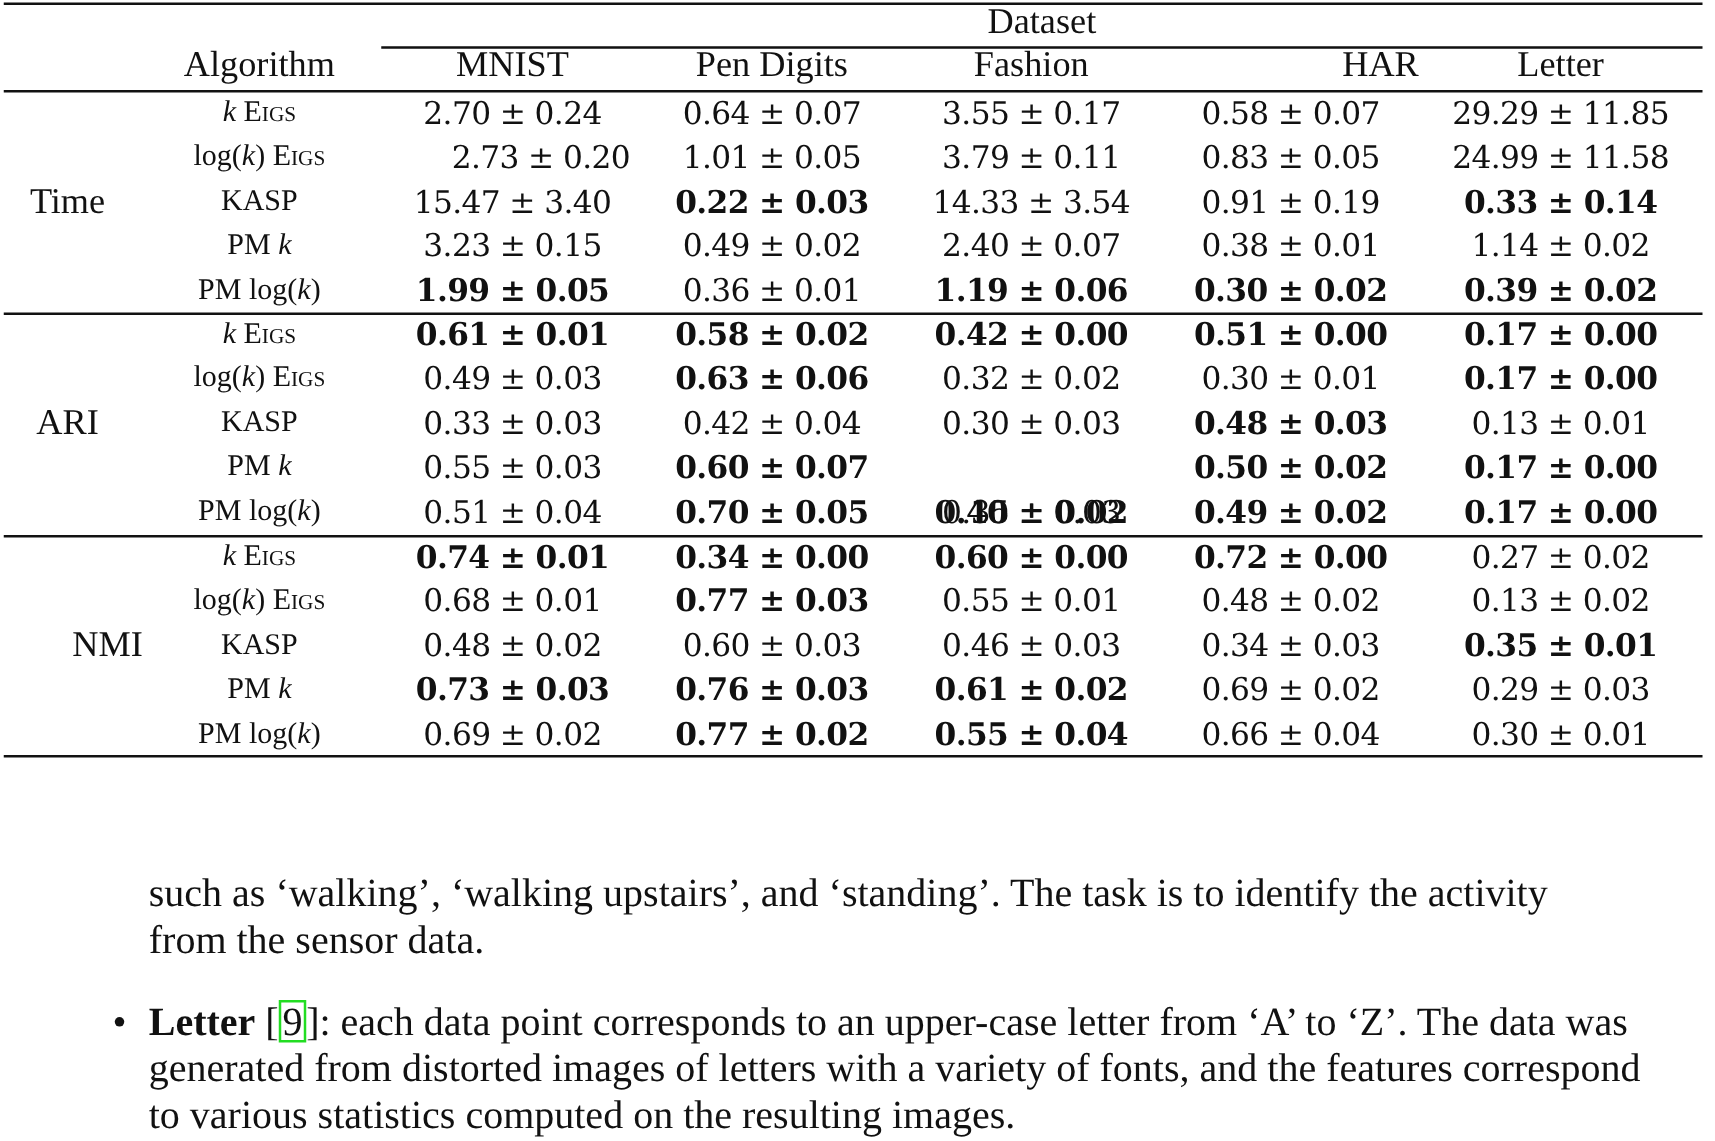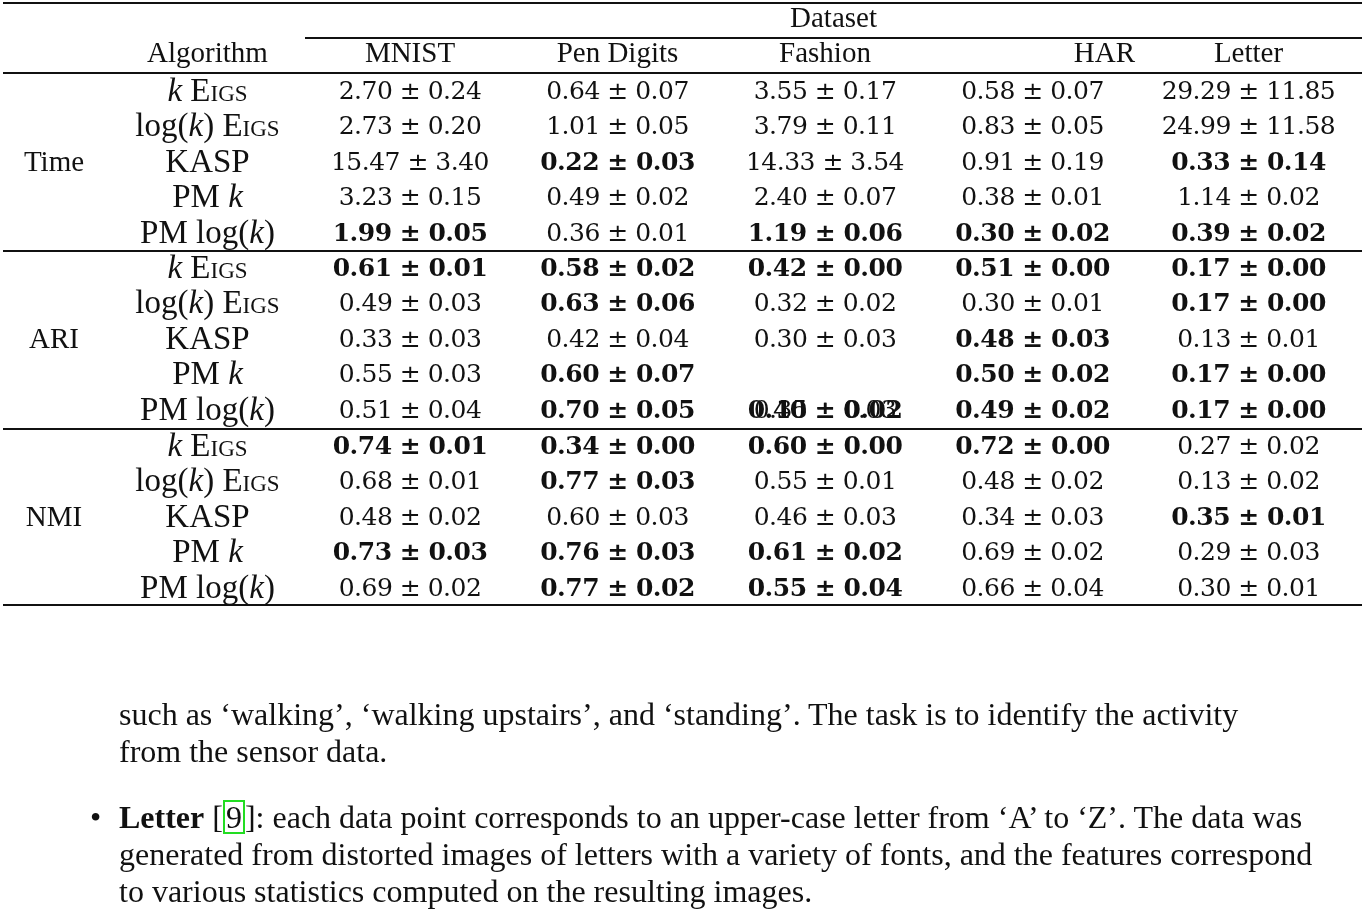--- a/index.html
+++ b/index.html
@@ -7,21 +7,21 @@
     width:1372px; height:913px; position:relative; overflow:hidden;
     font-family:"Liberation Serif","DejaVu Serif",serif; color:#111;
   }
   .rule { position:absolute; background:#111; }
   .cell {
     position:absolute; height:35px; line-height:35px; text-align:center;
     font-size:29px; white-space:nowrap;
   }
   .num { font-family:"DejaVu Serif","Liberation Serif",serif; font-size:25px; font-weight:300; letter-spacing:-0.5px; }
   .num.b { font-weight:bold; }
-  .algo { font-size:33px; }
+  .algo { font-size:24px; }
   .algo .sc { font-variant:small-caps; }
   .algo .it { font-style:italic; }
   .metric { position:absolute; font-size:29px; left:0; width:108px; text-align:center; height:35px; line-height:35px; }
   .para { position:absolute; font-size:32px; line-height:37px; white-space:nowrap; }
   .bullet { position:absolute; font-size:32px; }
   .cite { display:inline-block; border:2px solid #22dd22; line-height:30px; padding:0 1px; }
 </style>
 </head>
 <body>
 
@@ -42,21 +42,21 @@
 
 <div id="table-body">
     <div class="metric" style="top: 143.8px;">Time</div>
     <div class="cell algo" style="left: 110px; width: 195px; top: 73px;"><span class="it">k</span> <span class="sc">Eigs</span></div>
     <div class="cell num" style="left: 305px; width: 210px; top: 73px;">2.70 ± 0.24</div>
     <div class="cell num" style="left: 515px; width: 205px; top: 73px;">0.64 ± 0.07</div>
     <div class="cell num" style="left: 720px; width: 210px; top: 73px;">3.55 ± 0.17</div>
     <div class="cell num" style="left: 930px; width: 205px; top: 73px;">0.58 ± 0.07</div>
     <div class="cell num" style="left: 1135px; width: 227px; top: 73px;">29.29 ± 11.85</div>
     <div class="cell algo" style="left: 110px; width: 195px; top: 108.4px;">log(<span class="it">k</span>) <span class="sc">Eigs</span></div>
-    <div class="cell num" style="left: 305px; width: 210px; top: 108.4px;">2.73 ± 0.20</div>
+    <div class="cell num" style="left: 294px; width: 210px; top: 108.4px; text-align: right;">2.73 ± 0.20</div>
     <div class="cell num" style="left: 515px; width: 205px; top: 108.4px;">1.01 ± 0.05</div>
     <div class="cell num" style="left: 720px; width: 210px; top: 108.4px;">3.79 ± 0.11</div>
     <div class="cell num" style="left: 930px; width: 205px; top: 108.4px;">0.83 ± 0.05</div>
     <div class="cell num" style="left: 1135px; width: 227px; top: 108.4px;">24.99 ± 11.58</div>
     <div class="cell algo" style="left: 110px; width: 195px; top: 143.8px;">KASP</div>
     <div class="cell num" style="left: 305px; width: 210px; top: 143.8px;">15.47 ± 3.40</div>
     <div class="cell num b" style="left: 515px; width: 205px; top: 143.8px;">0.22 ± 0.03</div>
     <div class="cell num" style="left: 720px; width: 210px; top: 143.8px;">14.33 ± 3.54</div>
     <div class="cell num" style="left: 930px; width: 205px; top: 143.8px;">0.91 ± 0.19</div>
     <div class="cell num b" style="left: 1135px; width: 227px; top: 143.8px;">0.33 ± 0.14</div>
@@ -96,21 +96,21 @@
     <div class="cell num b" style="left: 515px; width: 205px; top: 356.2px;">0.60 ± 0.07</div>
     <div class="cell num b" style="left: 720px; width: 210px; top: 356.2px; margin-top: 36px;">0.40 ± 0.02</div>
     <div class="cell num b" style="left: 930px; width: 205px; top: 356.2px;">0.50 ± 0.02</div>
     <div class="cell num b" style="left: 1135px; width: 227px; top: 356.2px;">0.17 ± 0.00</div>
     <div class="cell algo" style="left: 110px; width: 195px; top: 391.6px;">PM log(<span class="it">k</span>)</div>
     <div class="cell num" style="left: 305px; width: 210px; top: 391.6px;">0.51 ± 0.04</div>
     <div class="cell num b" style="left: 515px; width: 205px; top: 391.6px;">0.70 ± 0.05</div>
     <div class="cell num" style="left: 720px; width: 210px; top: 391.6px;">0.35 ± 0.03</div>
     <div class="cell num b" style="left: 930px; width: 205px; top: 391.6px;">0.49 ± 0.02</div>
     <div class="cell num b" style="left: 1135px; width: 227px; top: 391.6px;">0.17 ± 0.00</div>
-    <div class="metric" style="top: 498.8px;">NMI</div>
+    <div class="metric" style="top: 498.8px; padding-left: 32px;">NMI</div>
     <div class="cell algo" style="left: 110px; width: 195px; top: 428px;"><span class="it">k</span> <span class="sc">Eigs</span></div>
     <div class="cell num b" style="left: 305px; width: 210px; top: 428px;">0.74 ± 0.01</div>
     <div class="cell num b" style="left: 515px; width: 205px; top: 428px;">0.34 ± 0.00</div>
     <div class="cell num b" style="left: 720px; width: 210px; top: 428px;">0.60 ± 0.00</div>
     <div class="cell num b" style="left: 930px; width: 205px; top: 428px;">0.72 ± 0.00</div>
     <div class="cell num" style="left: 1135px; width: 227px; top: 428px;">0.27 ± 0.02</div>
     <div class="cell algo" style="left: 110px; width: 195px; top: 463.4px;">log(<span class="it">k</span>) <span class="sc">Eigs</span></div>
     <div class="cell num" style="left: 305px; width: 210px; top: 463.4px;">0.68 ± 0.01</div>
     <div class="cell num b" style="left: 515px; width: 205px; top: 463.4px;">0.77 ± 0.03</div>
     <div class="cell num" style="left: 720px; width: 210px; top: 463.4px;">0.55 ± 0.01</div>

